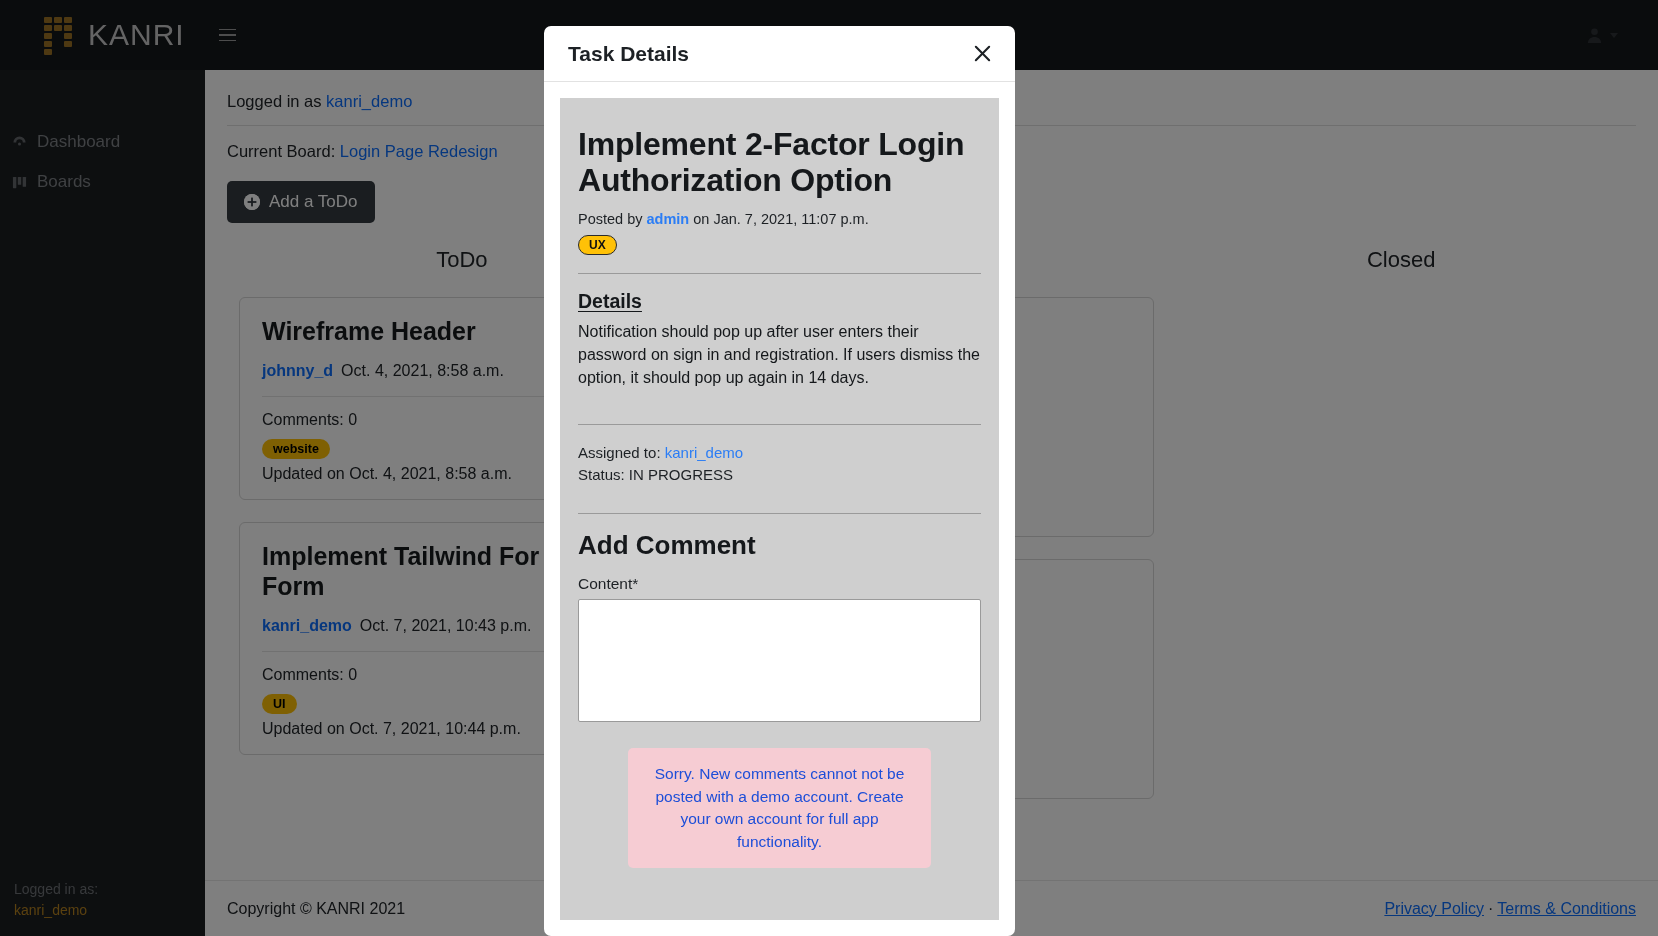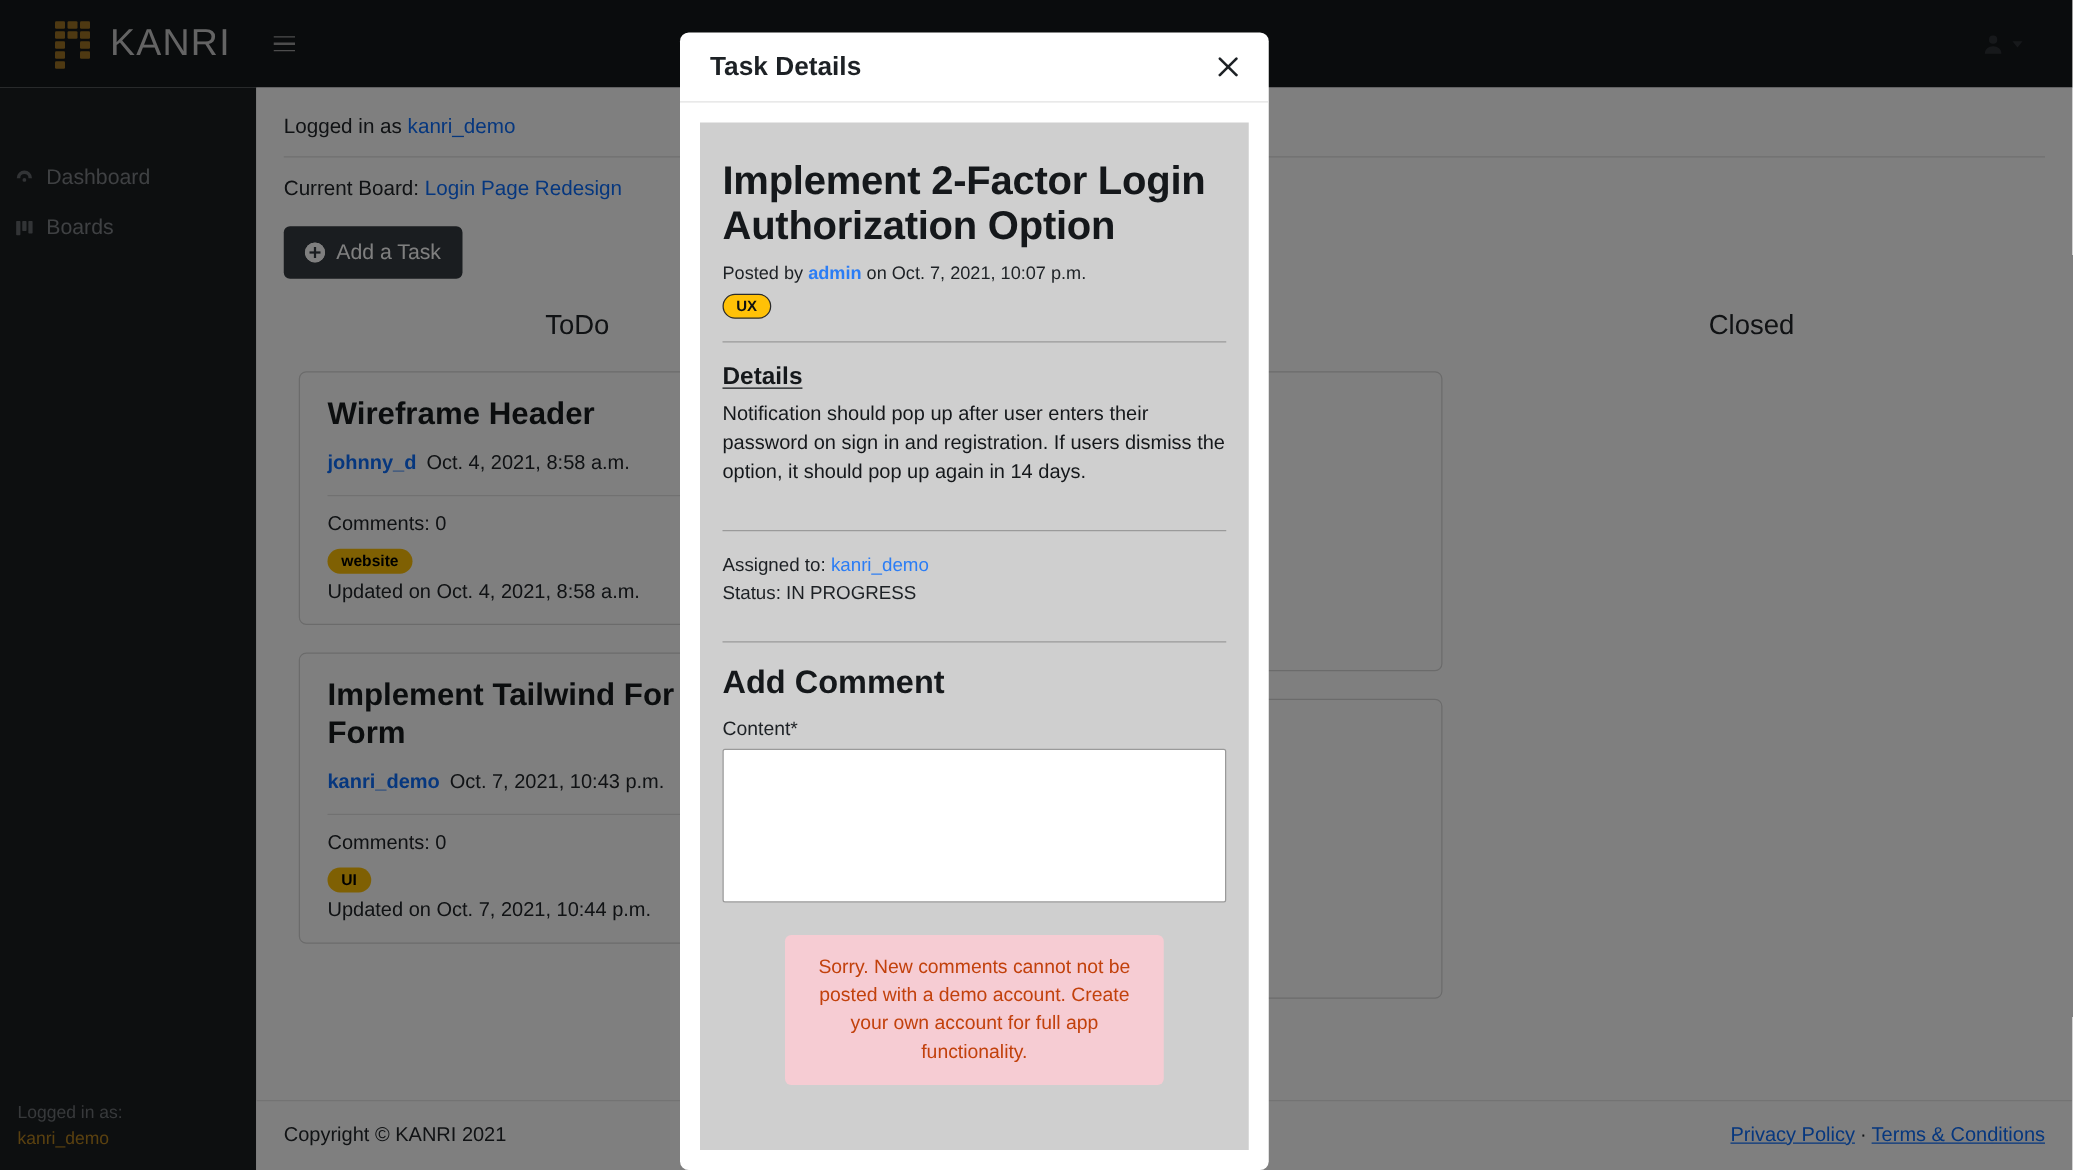--- a/index.html
+++ b/index.html
@@ -167,21 +167,21 @@
   .assign-block div { margin-bottom:2px; }
   .addc-h { font-size:26px; font-weight:700; color:#15181b; }
   .content-lbl { margin-top:14px; font-size:15.5px; color:#1d2125; }
   .ta {
     display:block; width:100%; height:123px; margin-top:6px;
     background:#fff; border:1px solid #9a9a9a; border-radius:2px;
     resize:none; font-family:"Liberation Sans", sans-serif; font-size:15px;
     padding:6px 8px;
   }
   .alert {
-    margin:26px 50px 0 50px; background:#f6ccd3; color:#c2410c;
+    margin:26px 50px 0 50px; background:#f6ccd3; color:#1d4ed8;
     border-radius:5px; padding:15px 16px; text-align:center;
     font-size:15.5px; line-height:1.45;
   }
 </style>
 </head>
 <body>
 
 <div id="app">
 
   <div class="navbar">
@@ -250,21 +250,21 @@
       <span>Current Board: </span><a href="#">Login Page Redesign</a>
     </div>
     <button class="add-task-btn">
       <span class="plus-circle">
         <svg viewBox="0 0 16 16">
             <circle cx="8" cy="8" r="8" fill="#ffffff"></circle>
             <rect x="7.1" y="3.6" width="1.8" height="8.8" fill="#343a40"></rect>
             <rect x="3.6" y="7.1" width="8.8" height="1.8" fill="#343a40"></rect>
           </svg>
       </span>
-      <span>Add a Task</span>
+      <span>Add a ToDo</span>
     </button>
 
     <div class="columns">
 
       <div class="col">
         <div class="col-title">ToDo</div>
 
         <div class="card">
           <h3>Wireframe Header</h3>
           <div class="meta">
@@ -319,21 +319,21 @@
         </svg>
       </button>
     </div>
 
     <div class="modal-body">
       <div class="task-card">
 
         <div class="task-title">Implement 2-Factor Login Authorization Option</div>
 
         <div class="posted">
-          <span>Posted by </span><span class="who">admin</span><span> on Oct. 7, 2021, 10:07 p.m.</span>
+          <span>Posted by </span><span class="who">admin</span><span> on Jan. 7, 2021, 11:07 p.m.</span>
         </div>
 
         <div><span class="badge-ux">UX</span></div>
 
         <div class="tc-hr"></div>
 
         <div class="details-h">Details</div>
         <div class="details-p">Notification should pop up after user enters their password on sign in and registration. If users dismiss the option, it should pop up again in 14 days.</div>
 
         <div class="tc-hr" style="margin:34px 0 18px 0;"></div>

